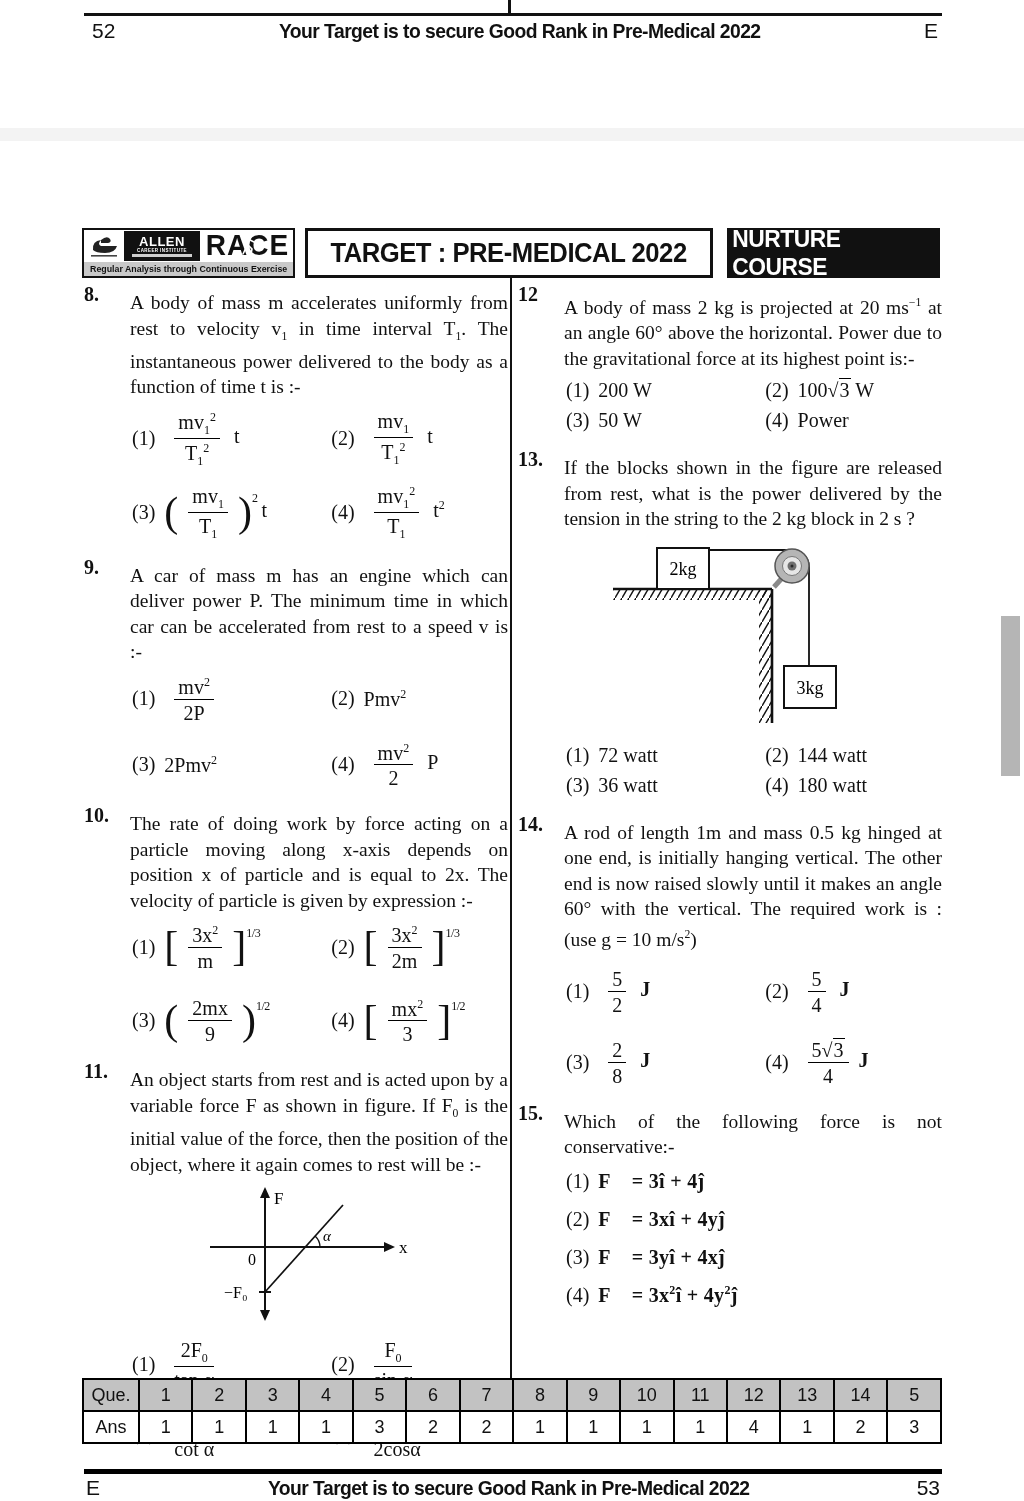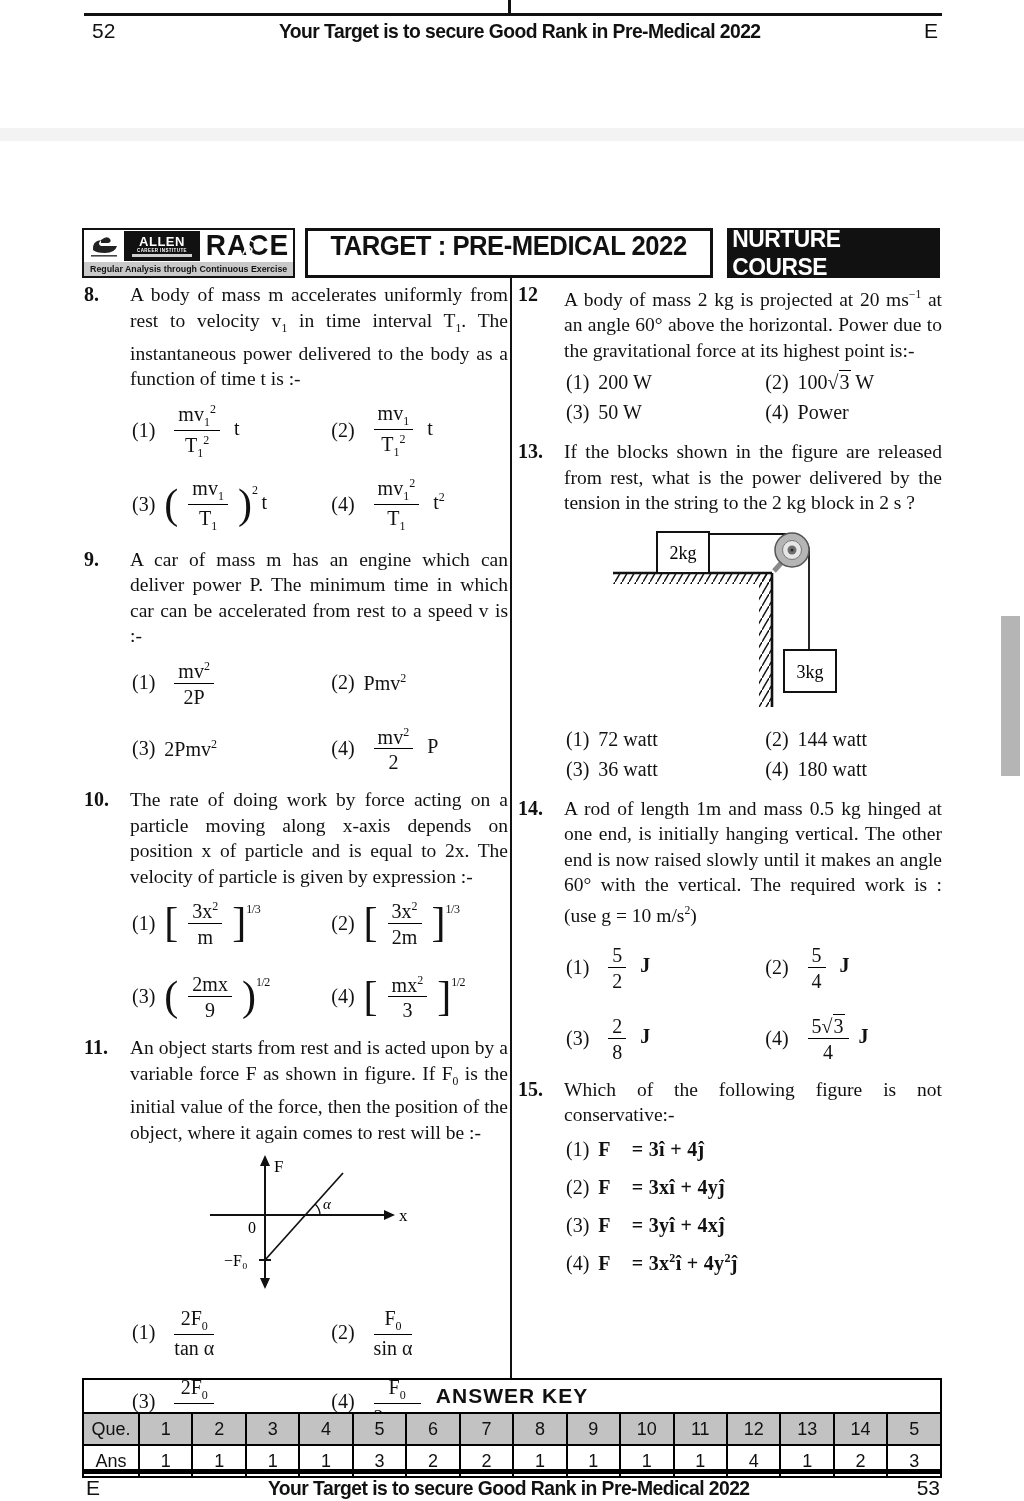--- a/index.html
+++ b/index.html
@@ -27,37 +27,37 @@
   .allen-sub{font-family:"Liberation Sans",sans-serif;font-weight:bold;font-size:4.5px;letter-spacing:0.4px;margin-top:1px;}
   .allen-bar{width:60px;height:3px;background:#cfcfcf;margin-top:1px;}
   .race-wrap{flex:1;position:relative;display:flex;align-items:center;justify-content:center;height:100%;}
   .race-word{font-family:"Liberation Sans",sans-serif;font-weight:800;font-size:28px;letter-spacing:1px;
              transform:scaleY(1.05);}
   .runner{position:absolute;left:44%;top:3px;}
   .logo-strip{height:14px;background:#c9c9c9;display:flex;align-items:center;justify-content:center;}
   .logo-tagline{font-family:"Liberation Sans",sans-serif;font-weight:bold;font-size:9px;color:#111;
                 white-space:nowrap;transform:scaleX(0.98);}
   .target-box{position:absolute;left:305px;top:228px;width:408px;height:50px;box-sizing:border-box;
-              border:3px solid #111;background:#fff;display:flex;align-items:flex-start;justify-content:center;}
+              border:3px solid #111;background:#fff;display:flex;align-items:center;justify-content:center;}
   .target-title{font-family:"Liberation Sans",sans-serif;font-weight:800;font-size:27px;letter-spacing:-0.5px;
                 transform:scaleX(0.95);}
   .course-box{position:absolute;left:727px;top:228px;width:213px;height:50px;box-sizing:border-box;
               background:#111;display:flex;align-items:center;justify-content:center;}
   .course-title{font-family:"Liberation Sans",sans-serif;font-weight:800;font-size:24px;color:#fff;
                 letter-spacing:-0.5px;transform:scaleX(0.95);}
 
   
   .col-divider{position:absolute;left:510px;top:278px;width:2px;height:1100px;background:#111;}
   .col{position:absolute;top:282px;width:424px;}
   #col-left{left:84px;}
   #col-right{left:518px;}
 
   .q{display:grid;grid-template-columns:46px 1fr;margin-bottom:15px;}
   .qnum{font-weight:bold;font-size:20px;padding-top:1px;}
-  .qtext{font-size:19.5px;line-height:25.5px;text-align:justify;}
+  .qtext{font-size:19.5px;line-height:25.5px;text-align:justify;margin-top:8px;}
   .opts{display:grid;grid-template-columns:53% 47%;margin:10px 0 0 2px;row-gap:18px;}
   .opts.tight{row-gap:7px;margin-top:8px;}
   .optlist{display:flex;flex-direction:column;gap:15px;margin:10px 0 0 2px;}
   .opt{display:flex;align-items:center;gap:9px;font-size:20px;}
   .olabel{flex:0 0 auto;}
   .omath{display:inline-block;}
 
   
   .frac{display:inline-block;text-align:center;vertical-align:middle;margin:0 10px;line-height:1;}
   .frac .num{display:block;padding:1px 4px 2px;border-bottom:1.6px solid #000;}
@@ -357,21 +357,21 @@
               <span class="olabel">(4)</span>
               <span class="omath"><span class="frac"><span class="num">5√<span class="rad">3</span></span><span class="den">4</span></span><b>J</b></span>
             </div>
         </div>
       </div>
     </div>
 
     <div class="q">
       <div class="qnum">15.</div>
       <div class="qbody">
-        <div class="qtext">Which of the following figure is not conservative:-</div>
+        <div class="qtext">Which of the following force is not conservative:-</div>
         <div class="optlist">
           <div class="opt">
               <span class="olabel">(1)</span>
               <span class="omath"><b class="vecopt">F⃗ = 3î + 4ĵ</b></span>
             </div>
           <div class="opt">
               <span class="olabel">(2)</span>
               <span class="omath"><b class="vecopt">F⃗ = 3xî + 4yĵ</b></span>
             </div>
           <div class="opt">
@@ -402,23 +402,20 @@
           <col>
           <col>
           <col>
           <col>
           <col>
           <col>
           <col>
           <col>
         </colgroup>
       <tbody>
-          <tr>
-            <td class="ak-title" colspan="16">ANSWER KEY</td>
-          </tr>
       <tr class="ak-que">
         <td>Que.</td>
         <td>1</td>
         <td>2</td>
         <td>3</td>
         <td>4</td>
         <td>5</td>
         <td>6</td>
         <td>7</td>
         <td>8</td>

